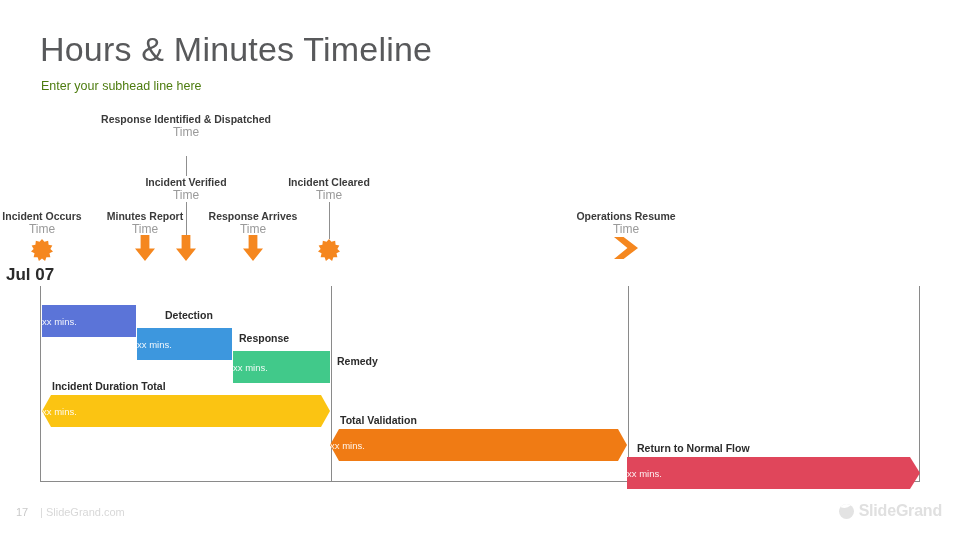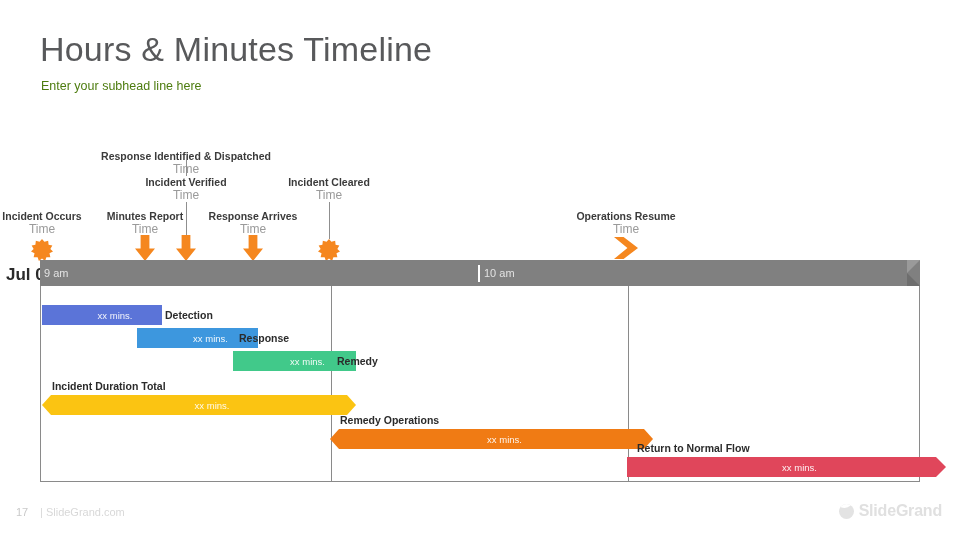--- a/index.html
+++ b/index.html
@@ -164,25 +164,23 @@
     position: absolute;
     top: 0;
     width: 1px;
     height: 100%;
     background: #8a8a8a;
   }
 
   
   .task {
     position: absolute;
-    height: 20px;
+    height: 32px;
     display: flex;
     align-items: center;
-    justify-content: center;
-    padding-left: 26px;
   }
   .task-label-text {
     font-size: 9.5px;
     color: #ffffff;
     white-space: nowrap;
     opacity: 0.92;
   }
   .task-name {
     position: absolute;
     font-size: 10.5px;
@@ -272,21 +270,21 @@
         <div class="milestone-title">Minutes Report</div>
         <div class="milestone-time">Time</div>
       </div>
       <div class="marker marker-arrow-down" style="left: 135px; top: 235px;"></div>
       <div class="milestone" style="left: 76px; top: 176px; width: 220px;">
         <div class="milestone-title">Incident Verified</div>
         <div class="milestone-time">Time</div>
       </div>
       <div class="leader-line" style="left: 186px; top: 202px; height: 33px;"></div>
       <div class="marker marker-arrow-down" style="left: 176px; top: 235px;"></div>
-      <div class="milestone" style="left: 76px; top: 113px; width: 220px; margin-top: 37px;">
+      <div class="milestone" style="left: 76px; top: 113px; width: 220px;">
         <div class="milestone-title">Response Identified &amp; Dispatched</div>
         <div class="milestone-time">Time</div>
       </div>
       <div class="leader-line" style="left: 186px; top: 156px; height: 20px;"></div>
       <div class="milestone" style="left: 143px; top: 210px; width: 220px;">
         <div class="milestone-title">Response Arrives</div>
         <div class="milestone-time">Time</div>
       </div>
       <div class="marker marker-arrow-down" style="left: 243px; top: 235px;"></div>
       <div class="milestone" style="left: 219px; top: 176px; width: 220px;">
@@ -297,32 +295,20 @@
       <div class="marker marker-star" style="left: 318px; top: 239px;"></div>
       <div class="milestone" style="left: 516px; top: 210px; width: 220px;">
         <div class="milestone-title">Operations Resume</div>
         <div class="milestone-time">Time</div>
       </div>
       <div class="marker marker-chevron" style="left: 614px; top: 235px;"></div>
     </div>
 
   <div id="date-label">Jul 07</div>
 
-  <div id="timeline-bar">
-    <div id="hour-ticks">
-        <div class="hour-tick first" style="left: 2px;">
-          <div class="tick-rule"></div>
-          <div class="tick-label">9 am</div>
-        </div>
-        <div class="hour-tick" style="left: 438px;">
-          <div class="tick-rule"></div>
-          <div class="tick-label">10 am</div>
-        </div>
-      </div>
-  </div>
 
   <div id="plot-area">
     <div id="grid-lines">
         <div class="grid-line" style="left: 290px;"></div>
         <div class="grid-line" style="left: 587px;"></div>
       </div>
   </div>
 
   <div id="task-layer">
       <div class="task shape-rect" style="left: 42px; width: 94px; top: 305px; background: rgb(91, 116, 216);">
@@ -337,21 +323,21 @@
         <span class="task-label-text">xx mins.</span>
       </div>
       <div class="task-name" style="left: 337px; top: 355px;">Remedy</div>
       <div class="task shape-double-arrow" style="left: 42px; width: 288px; top: 395px; background: rgb(251, 196, 18);">
         <span class="task-label-text">xx mins.</span>
       </div>
       <div class="task-name" style="left: 52px; top: 380px;">Incident Duration Total</div>
       <div class="task shape-double-arrow" style="left: 330px; width: 297px; top: 429px; background: rgb(240, 123, 20);">
         <span class="task-label-text">xx mins.</span>
       </div>
-      <div class="task-name" style="left: 340px; top: 414px;">Remedy Operations</div>
+      <div class="task-name" style="left: 340px; top: 414px;">Total Validation</div>
       <div class="task shape-right-arrow" style="left: 627px; width: 293px; top: 457px; background: rgb(224, 70, 91);">
         <span class="task-label-text">xx mins.</span>
       </div>
       <div class="task-name" style="left: 637px; top: 442px;">Return to Normal Flow</div>
     </div>
 
   <div id="footer-page">17</div>
   <div id="footer-site">| SlideGrand.com</div>
   <div id="brand-logo">
     <span class="brand-mark"></span>

